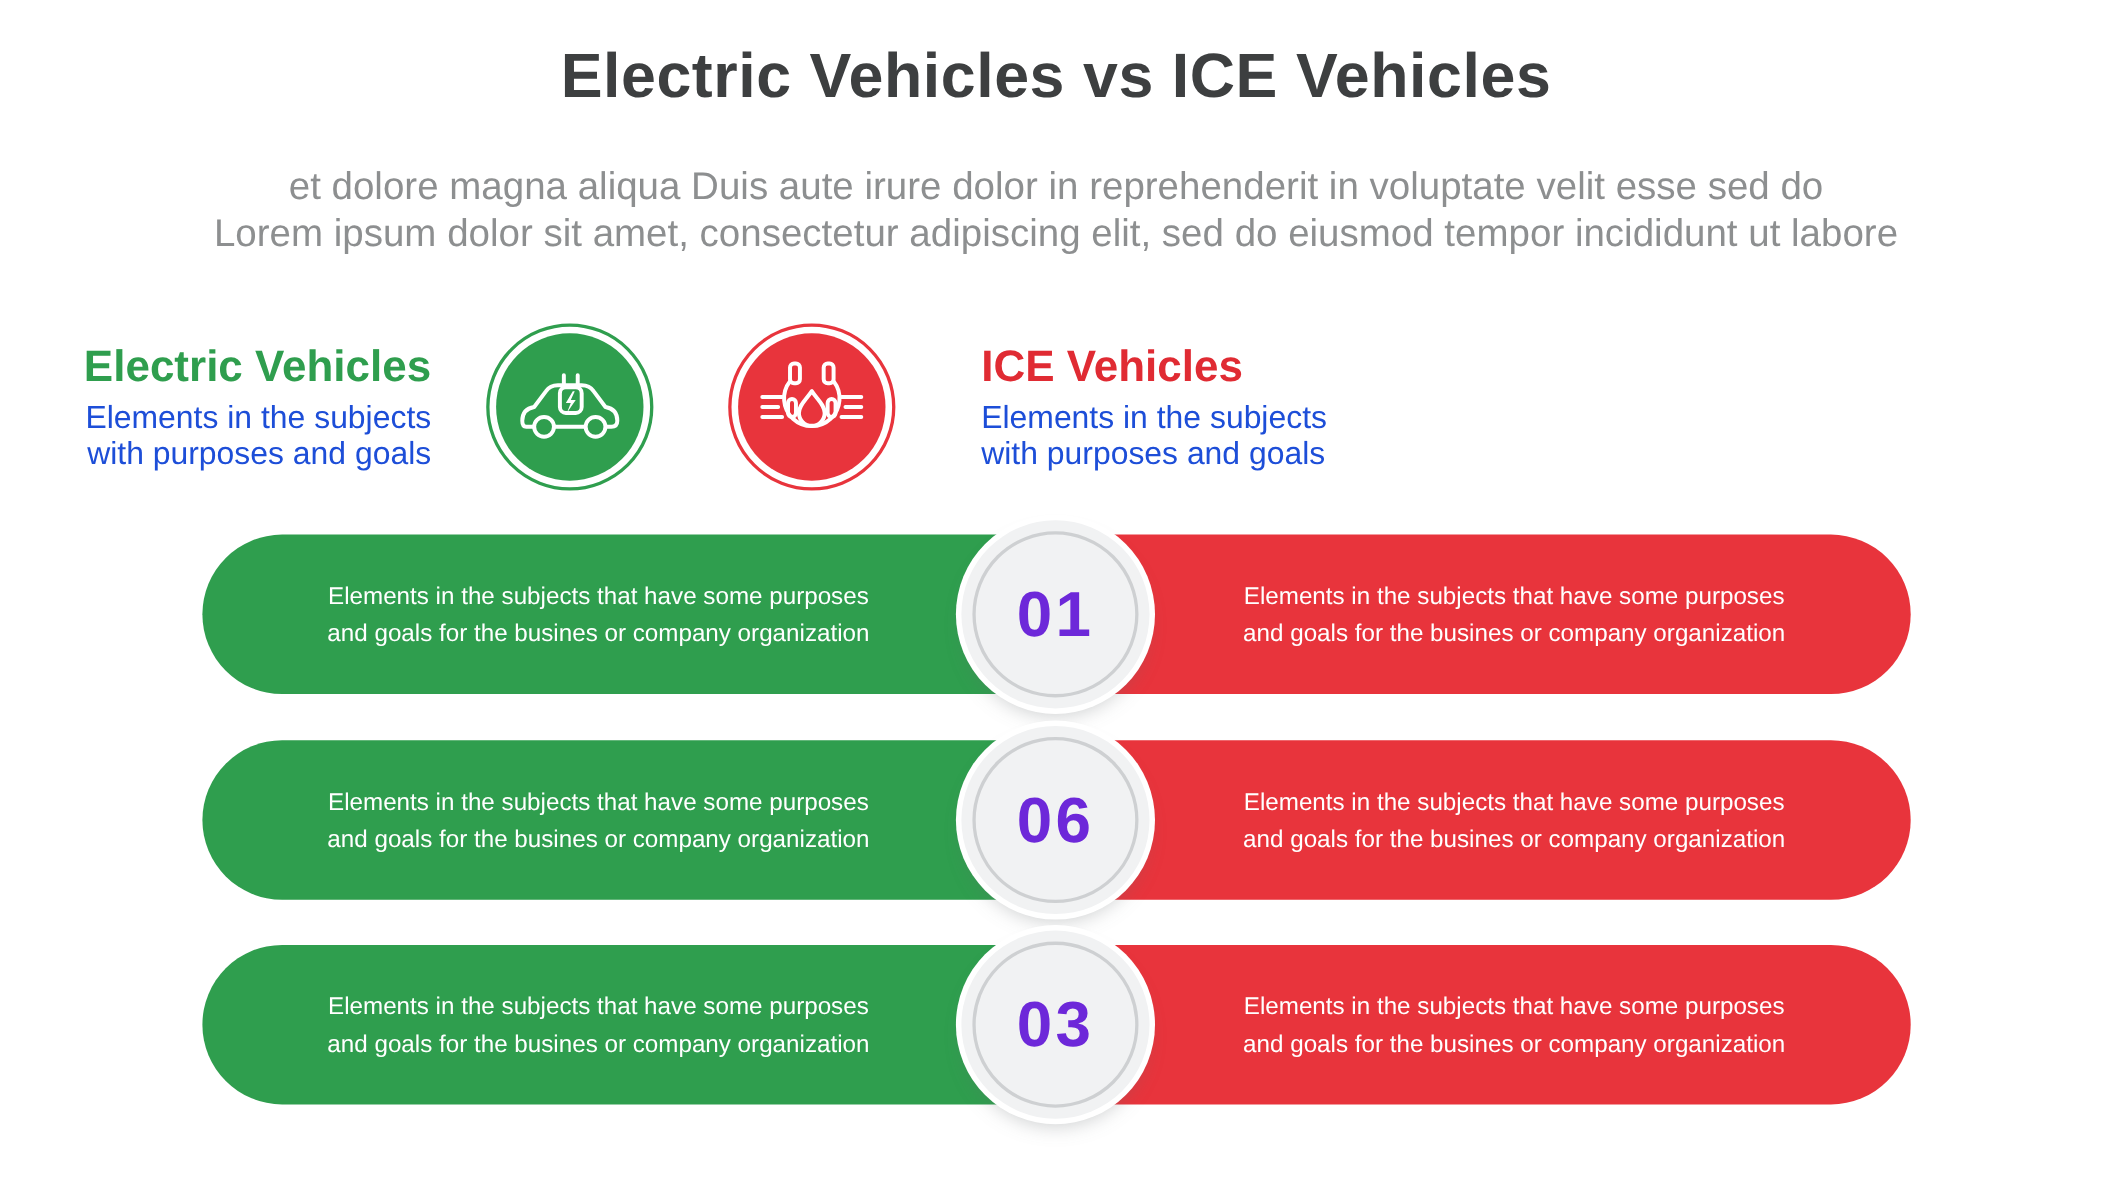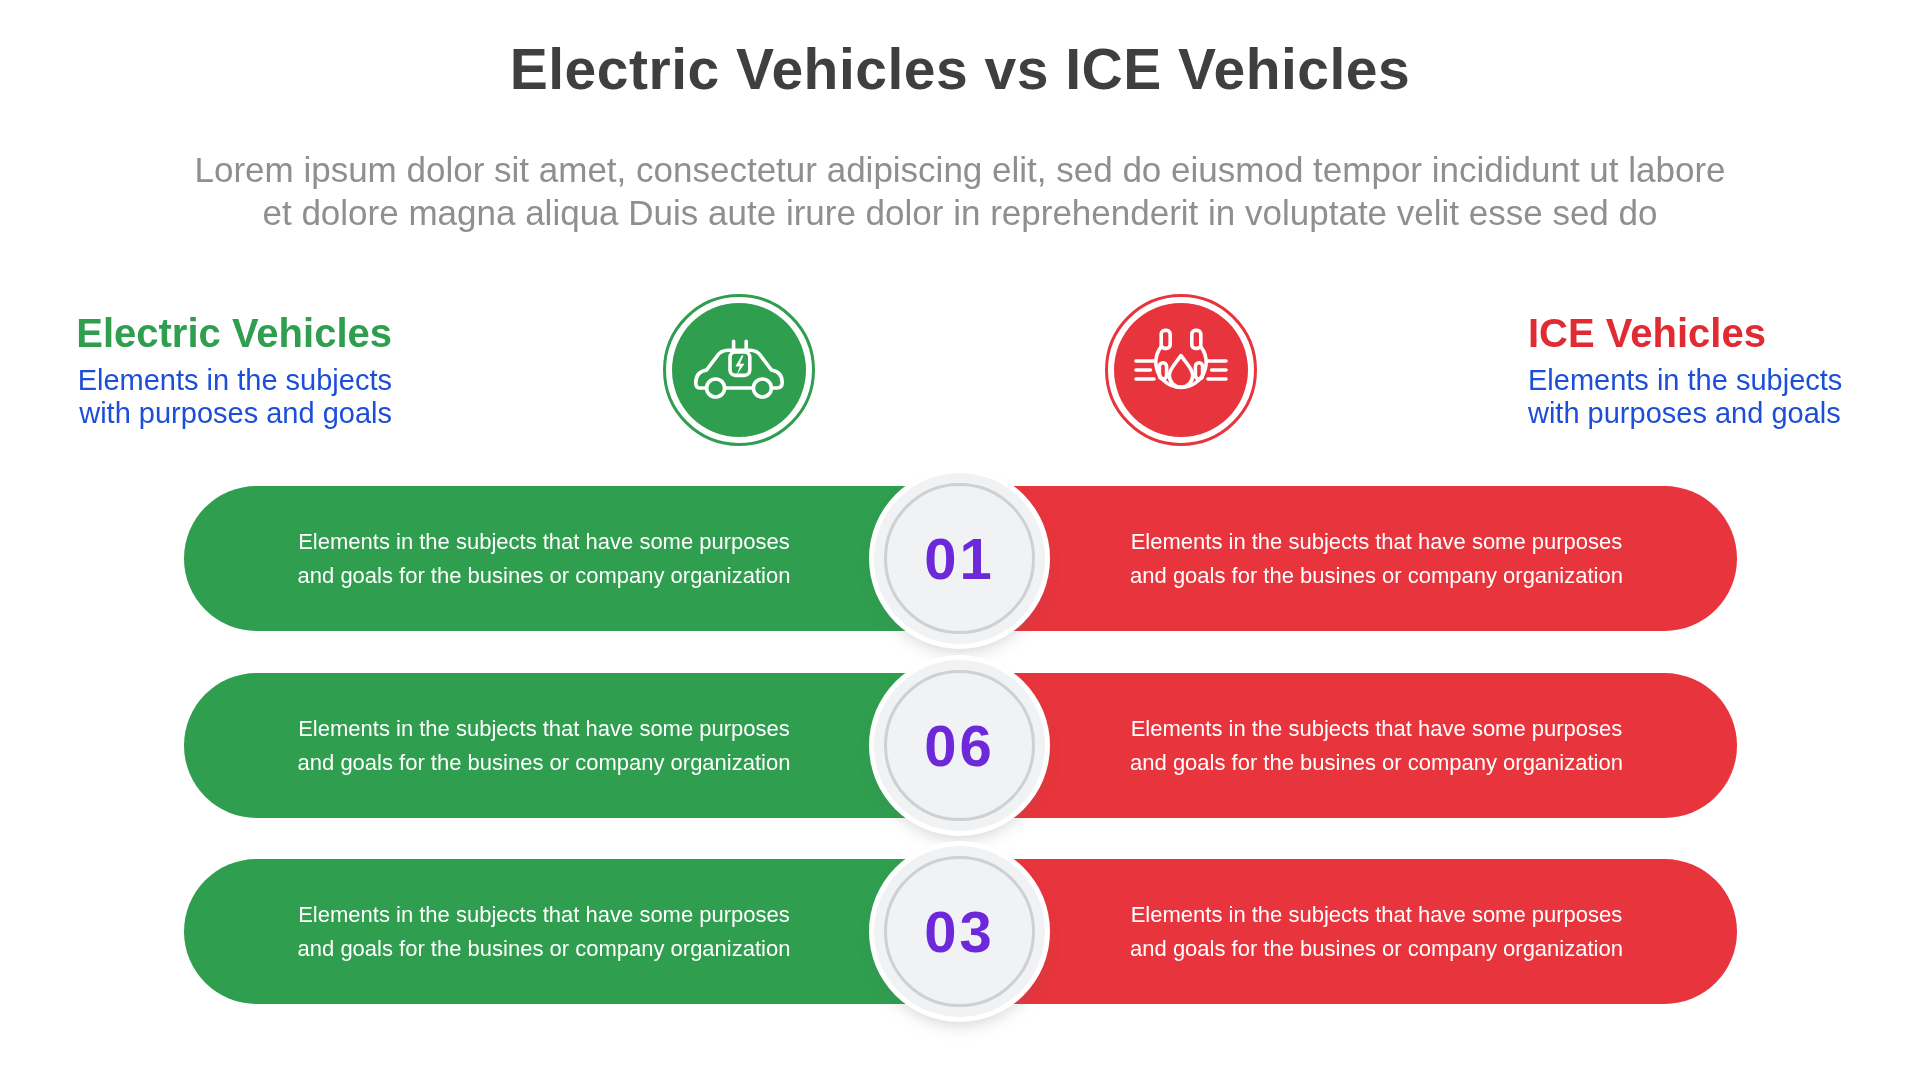--- a/index.html
+++ b/index.html
@@ -14,25 +14,25 @@
     letter-spacing:0.5px;
   }
   .subtitle{
     position:absolute;top:148px;left:0;width:100%;
     text-align:center;font-size:35px;font-weight:400;color:#8d8f90;
     line-height:43px;
   }
   
   .cmp-header{
     position:absolute;top:288px;left:0;width:100%;height:164px;
-    display:flex;justify-content:space-between;align-items:center;
+    display:flex;justify-content:flex-start;align-items:center;
   }
   .cmp-side{width:392px;}
   .cmp-side.left{text-align:right;margin-right:50px;}
-  .cmp-side.right{text-align:left;margin-left:50px;}
+  .cmp-side.right{text-align:left;margin-left:78px;}
   .cmp-title{font-size:40px;font-weight:800;margin-bottom:8px;}
   .cmp-title.ev{color:#2f9e4e;}
   .cmp-title.ice{color:#e02b33;}
   .cmp-sub{font-size:29px;color:#1d4ed8;line-height:33px;}
   .icon-ring{
     width:152px;height:152px;border-radius:50%;box-sizing:border-box;
     padding:6px;flex:0 0 auto;
   }
   .icon-ring.ev{border:3px solid #2f9e4e;margin-right:68px;}
   .icon-ring.ice{border:3px solid #e8343c;}
@@ -74,22 +74,22 @@
   .pill-line{display:block;}
 </style>
 </head>
 <body>
 
 <div class="canvas">
 
   <div class="main-title">Electric Vehicles vs ICE Vehicles</div>
 
   <div class="subtitle">
+    <span class="pill-line">et dolore magna aliqua Duis aute irure dolor in reprehenderit in voluptate velit esse sed do</span>
     <span class="pill-line">Lorem ipsum dolor sit amet, consectetur adipiscing elit, sed do eiusmod tempor incididunt ut labore</span>
-    <span class="pill-line">et dolore magna aliqua Duis aute irure dolor in reprehenderit in voluptate velit esse sed do</span>
   </div>
 
   <div class="cmp-header">
 
     <div class="cmp-side left">
       <div class="cmp-title ev">Electric Vehicles</div>
       <div class="cmp-sub">
         <span class="pill-line">Elements in the subjects</span>
         <span class="pill-line">with purposes and goals</span>
       </div>

